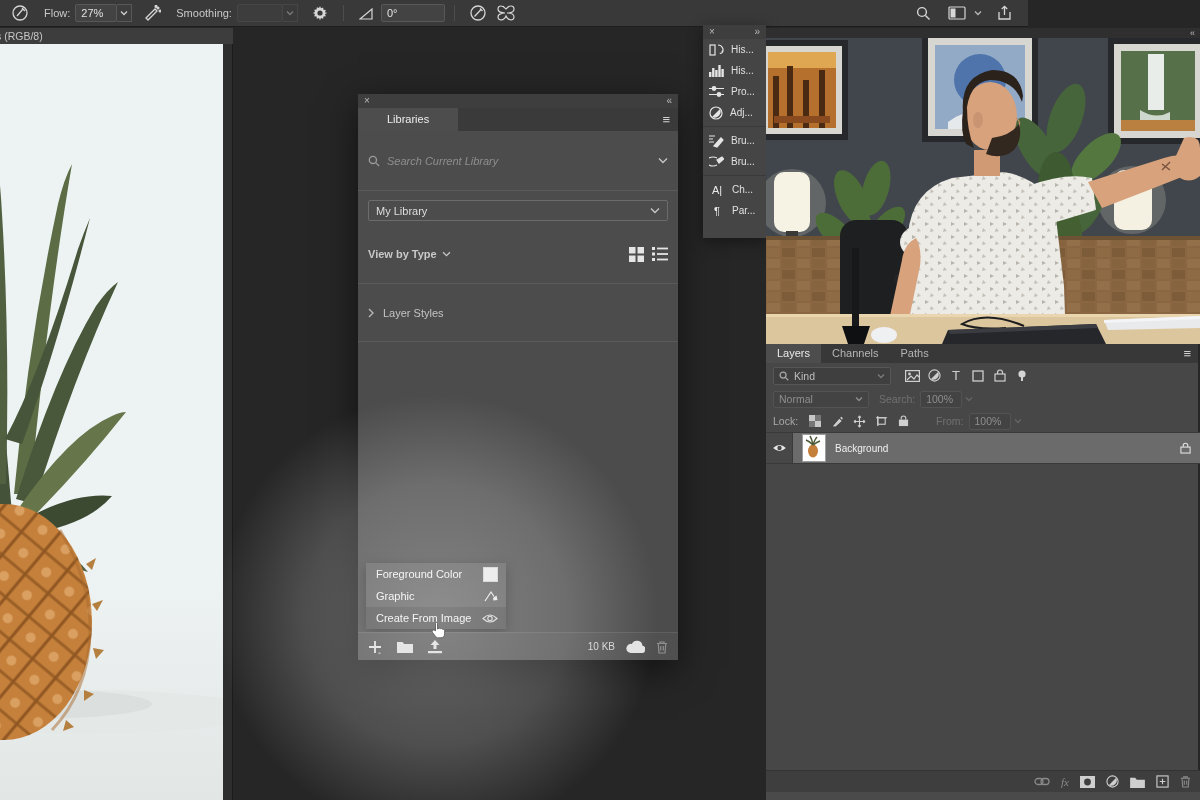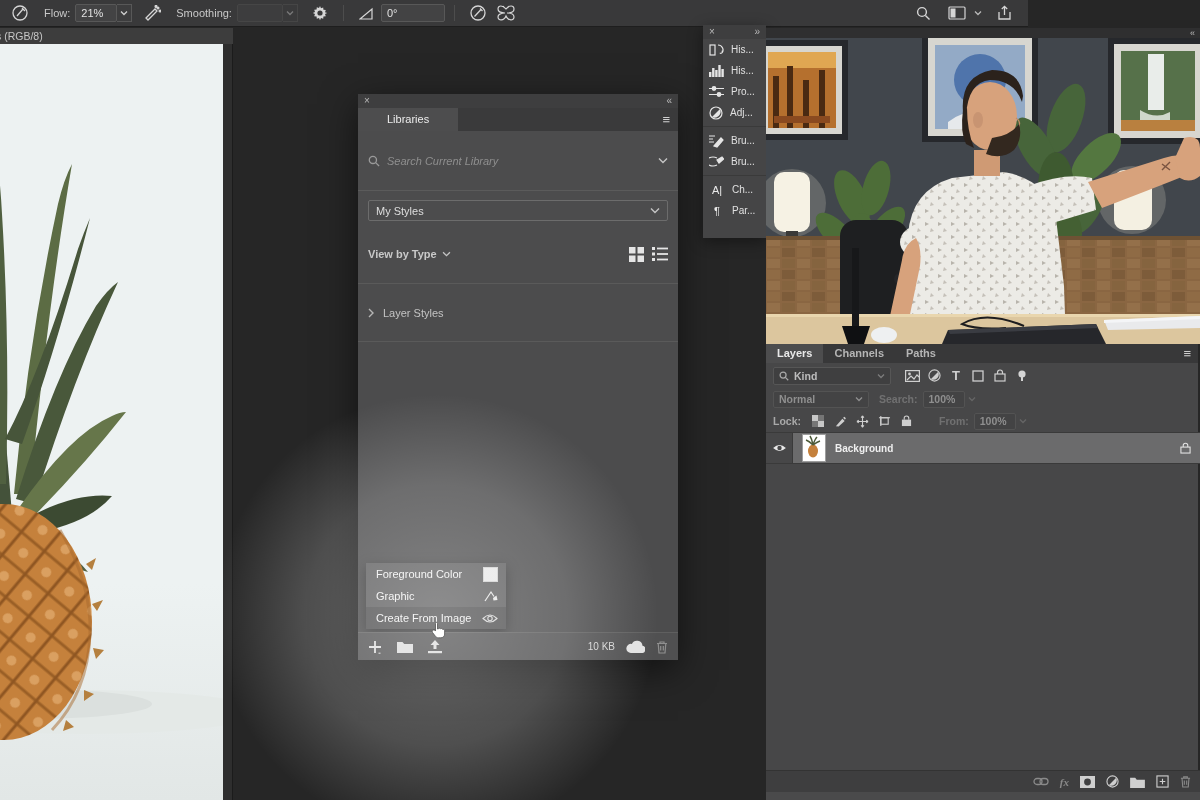--- a/index.html
+++ b/index.html
@@ -52,21 +52,21 @@
   .libfoot .right{margin-left:auto;display:flex;align-items:center;gap:11px;font-size:10px;color:#d5d5d5;}
   
   .dock{left:703px;top:25px;width:63px;height:213px;background:#454546;box-shadow:0 4px 14px rgba(0,0,0,.4);}
   .dkrow{display:flex;align-items:center;height:21px;padding-left:6px;gap:7px;color:#e0e0e0;font-size:10px;}
   .dkgap{height:1px;background:#3a3a3a;margin:3px 0;}
   .dkglyph{font-size:11px;color:#eaeaea;width:16px;text-align:center;}
   
   .vhead{left:766px;top:28px;width:434px;height:10px;background:#2f2f30;color:#b9b9b9;font-size:9px;
          line-height:10px;text-align:right;padding-right:5px;box-sizing:border-box;}
   
-  .layers{left:766px;top:344px;width:432px;height:456px;background:#474748;font-weight:bold;}
+  .layers{left:766px;top:344px;width:432px;height:456px;background:#474748;}
   .ltabs{height:19px;background:#383839;display:flex;align-items:center;font-size:11px;color:#b5b5b5;}
   .ltab{padding:0 11px;height:19px;line-height:19px;}
   .ltab.active{background:#4d4d4e;color:#e9e9e9;}
   .lrow{display:flex;align-items:center;padding:0 7px;font-size:10.5px;color:#a9a9a9;}
   .kindbox{width:118px;height:18px;background:#3f3f40;border:1px solid #565656;border-radius:2px;
            display:flex;align-items:center;padding:0 5px;color:#bdbdbd;box-sizing:border-box;}
   .selbox{height:17px;border:1px solid #535353;border-radius:2px;display:flex;align-items:center;
           padding:0 5px;color:#8f8f8f;box-sizing:border-box;background:#434344;}
   .fico{display:flex;align-items:center;justify-content:center;width:22px;color:#cfcfcf;}
   .layerrow{left:0;top:88px;width:434px;height:30px;display:flex;align-items:stretch;
@@ -92,21 +92,21 @@
 
   <div class="abs optbar">
     <span class="toolic" style="margin-left:8px">
       <svg width="18" height="18" viewBox="0 0 18 18" fill="none" stroke="#d6d6d6" stroke-width="1.3">
           <circle cx="9" cy="9" r="7"></circle>
           <path d="M6 12 L12 5 M11 4 l3 3"></path>
         </svg>
     </span>
     <span class="lbl">Flow:</span>
     <span class="fbox">
-        <span>21%</span>
+        <span>27%</span>
       </span>
     <span class="fchev">
         <svg width="8" height="6" viewBox="0 0 8 6" fill="none" stroke="#cfcfcf" stroke-width="1.3">
           <path d="M1 1.5 L4 4.5 L7 1.5"></path>
         </svg>
       </span>
     <span class="toolic" style="margin-left:8px">
       <svg width="18" height="16" viewBox="0 0 18 16" fill="none" stroke="#d6d6d6" stroke-width="1.3">
           <path d="M3 13 L12 4 l2 2 L5 15 Z M12 4 l2 2"></path>
           <circle cx="15" cy="3" r=".9" fill="#d6d6d6"></circle>
@@ -226,21 +226,21 @@
           <path d="M8.3 8.3 L12 12"></path>
         </svg>
       <span class="ph">Search Current Library</span>
       <span class="grow">
           <svg width="10" height="7" viewBox="0 0 10 7" fill="none" stroke="#c4c4c4" stroke-width="1.4">
             <path d="M1 1.5 L5 5.5 L9 1.5"></path>
           </svg>
         </span>
     </div>
     <div class="libsel">
-      <span>My Styles</span>
+      <span>My Library</span>
       <span class="grow">
           <svg width="10" height="7" viewBox="0 0 10 7" fill="none" stroke="#c4c4c4" stroke-width="1.4">
             <path d="M1 1.5 L5 5.5 L9 1.5"></path>
           </svg>
         </span>
     </div>
     <div class="librow viewrow">
       <span>View by Type</span>
       <svg style="margin-left:5px" width="9" height="6" viewBox="0 0 10 7" fill="none" stroke="#c4c4c4" stroke-width="1.5">
           <path d="M1 1.5 L5 5.5 L9 1.5"></path>

